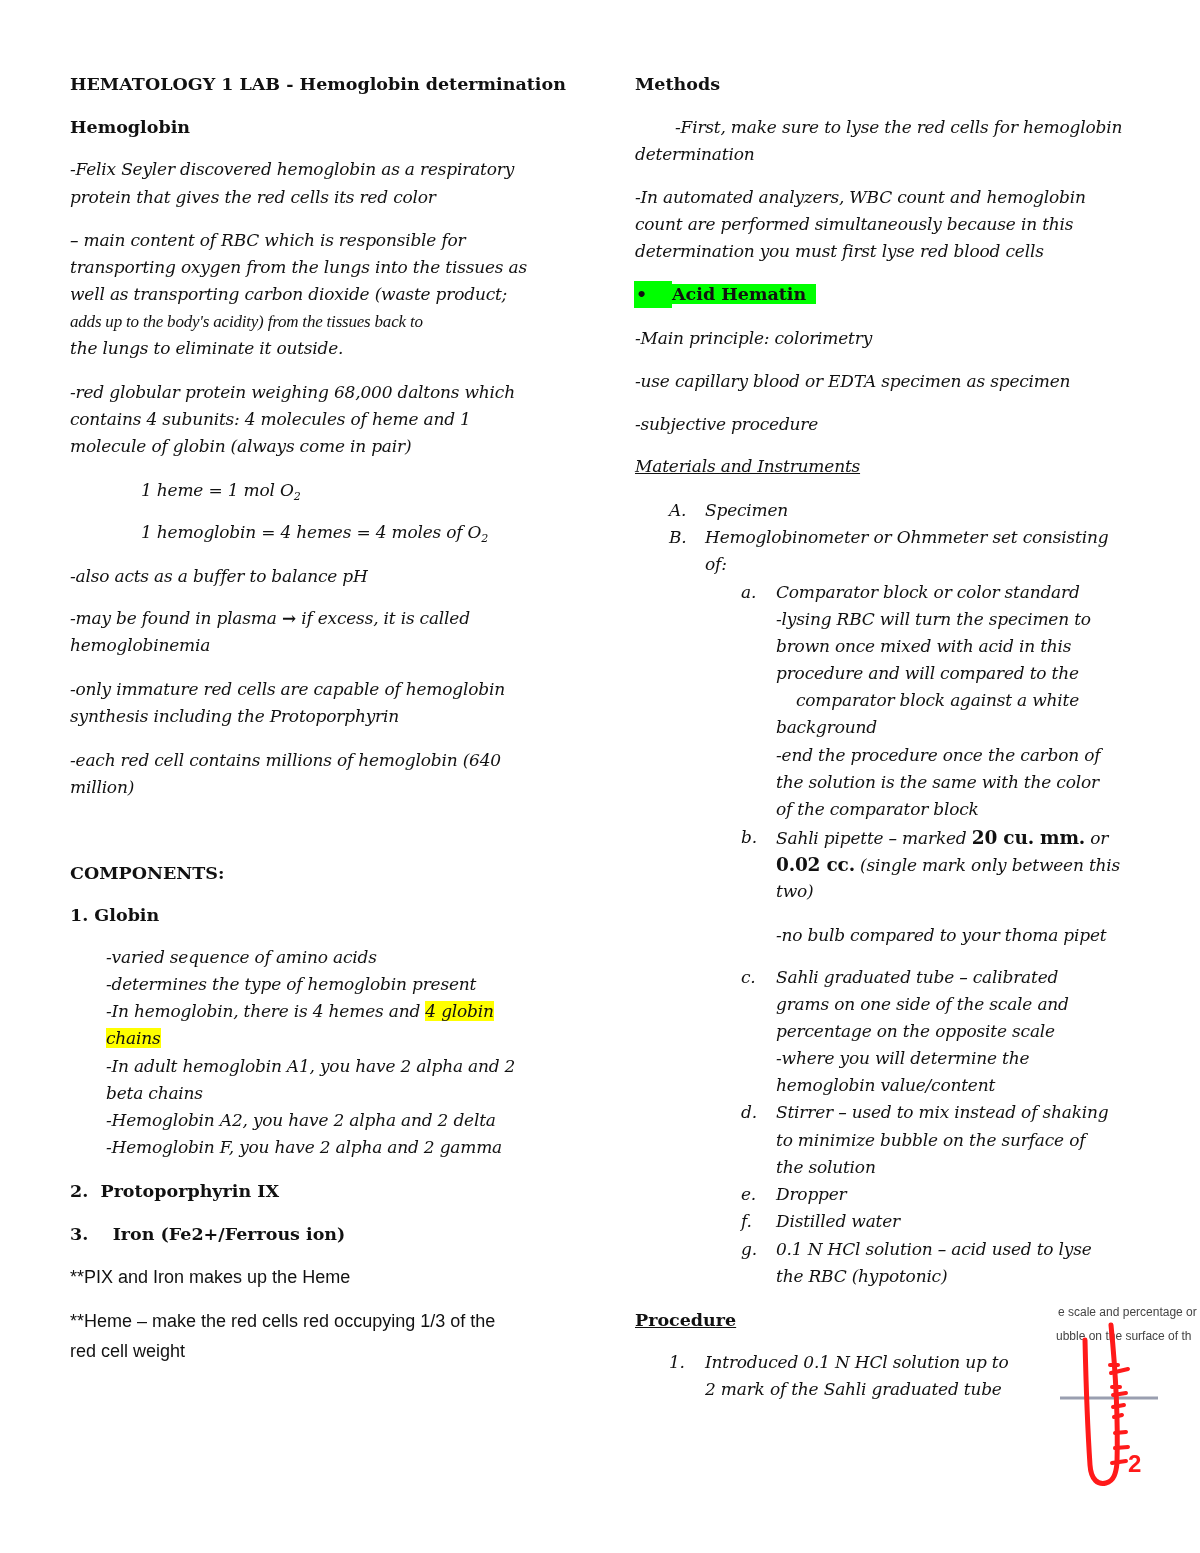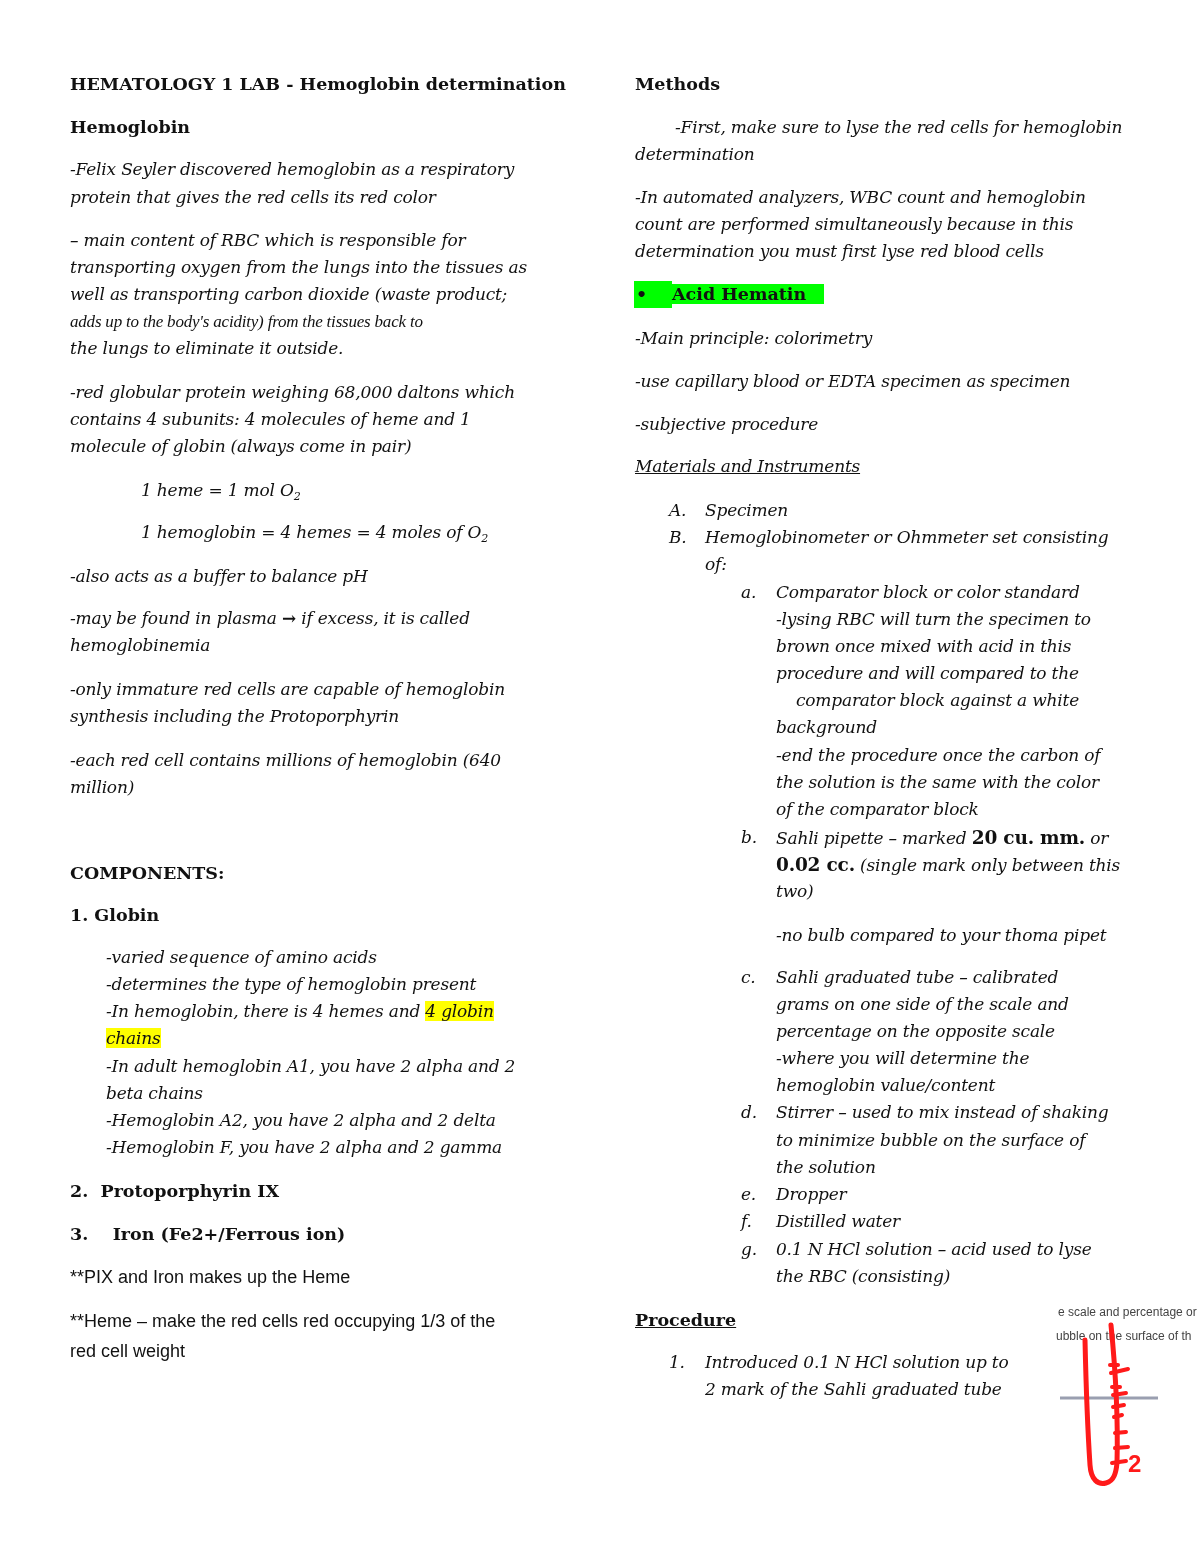--- a/index.html
+++ b/index.html
@@ -80,21 +80,21 @@
     <div class="abs h" style="left:635px;top:71px;">Methods</div>
 
     <div class="abs t it" style="left:635px;top:114px;margin-left:40px;">-First, make sure to lyse the red cells for hemoglobin</div>
     <div class="abs t it" style="left:635px;top:141px;">determination</div>
 
     <div class="abs t it" style="left:635px;top:184px;">-In automated analyzers, WBC count and hemoglobin</div>
     <div class="abs t it" style="left:635px;top:211px;">count are performed simultaneously because in this</div>
     <div class="abs t it" style="left:635px;top:238px;">determination you must first lyse red blood cells</div>
 
     <div class="abs h" style="left:634px;top:281px;">
-      <span class="hl-green" style="display:inline-block;width:36px;padding-left:2px;">•</span><span class="hl-green" style="padding-right:18px;text-align:right;">Acid Hematin</span>
+      <span class="hl-green" style="display:inline-block;width:36px;padding-left:2px;">•</span><span class="hl-green" style="padding-right:10px;text-align:right;">Acid Hematin</span>
     </div>
 
     <div class="abs t it" style="left:635px;top:325px;">-Main principle: colorimetry</div>
     <div class="abs t it" style="left:635px;top:368px;">-use capillary blood or EDTA specimen as specimen</div>
     <div class="abs t it" style="left:635px;top:411px;">-subjective procedure</div>
     <div class="abs t it u" style="left:635px;top:453px;">Materials and Instruments</div>
 
     <div class="abs t it" style="left:669px;top:497px;">A.</div>
     <div class="abs t it" style="left:705px;top:497px;">Specimen</div>
     <div class="abs t it" style="left:669px;top:524px;">B.</div>
@@ -129,21 +129,21 @@
     <div class="abs t it" style="left:776px;top:1099px;">Stirrer – used to mix instead of shaking</div>
     <div class="abs t it" style="left:776px;top:1127px;">to minimize bubble on the surface of</div>
     <div class="abs t it" style="left:776px;top:1154px;">the solution</div>
 
     <div class="abs t it" style="left:741px;top:1181px;">e.</div>
     <div class="abs t it" style="left:776px;top:1181px;">Dropper</div>
     <div class="abs t it" style="left:741px;top:1208px;">f.</div>
     <div class="abs t it" style="left:776px;top:1208px;">Distilled water</div>
     <div class="abs t it" style="left:741px;top:1236px;">g.</div>
     <div class="abs t it" style="left:776px;top:1236px;">0.1 N HCl solution – acid used to lyse</div>
-    <div class="abs t it" style="left:776px;top:1263px;">the RBC (consisting)</div>
+    <div class="abs t it" style="left:776px;top:1263px;">the RBC (hypotonic)</div>
 
     <div class="abs h u" style="left:635px;top:1307px;">Procedure</div>
 
     <div class="abs t it" style="left:669px;top:1349px;">1.</div>
     <div class="abs t it" style="left:705px;top:1349px;">Introduced 0.1 N HCl solution up to</div>
     <div class="abs t it" style="left:705px;top:1376px;">2 mark of the Sahli graduated tube</div>
   </div>
 
   <div class="tube-wrap">
     <div class="tube-faint" style="left:18px;top:10px;">e scale and percentage or</div>

